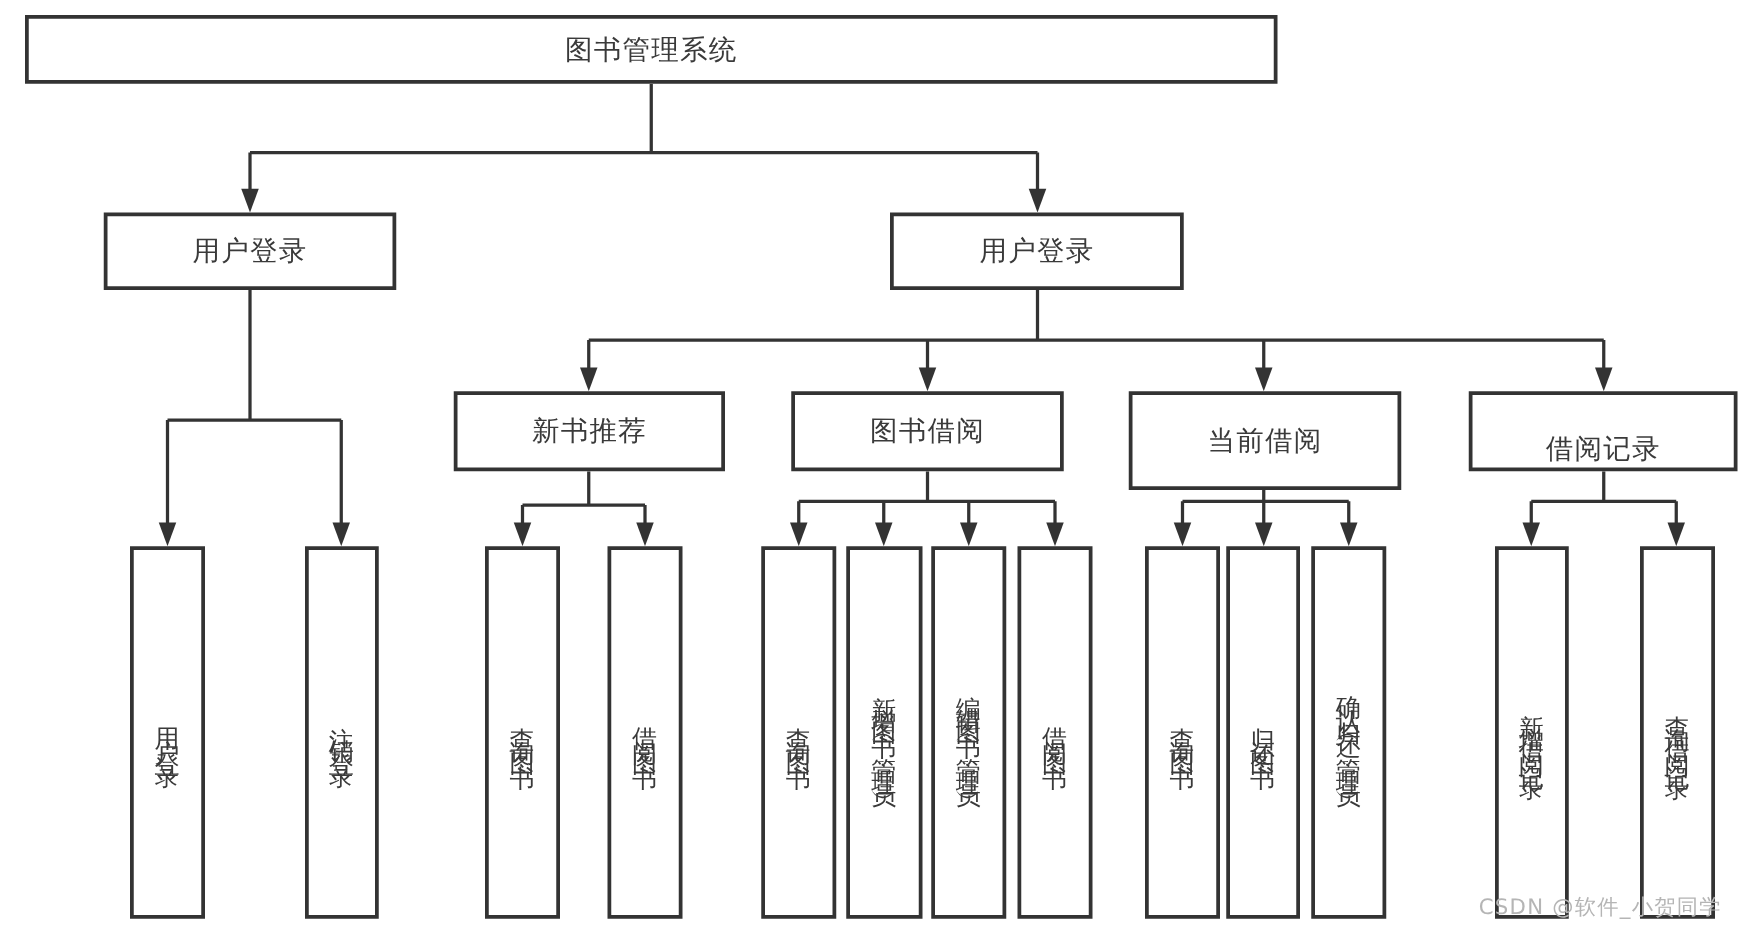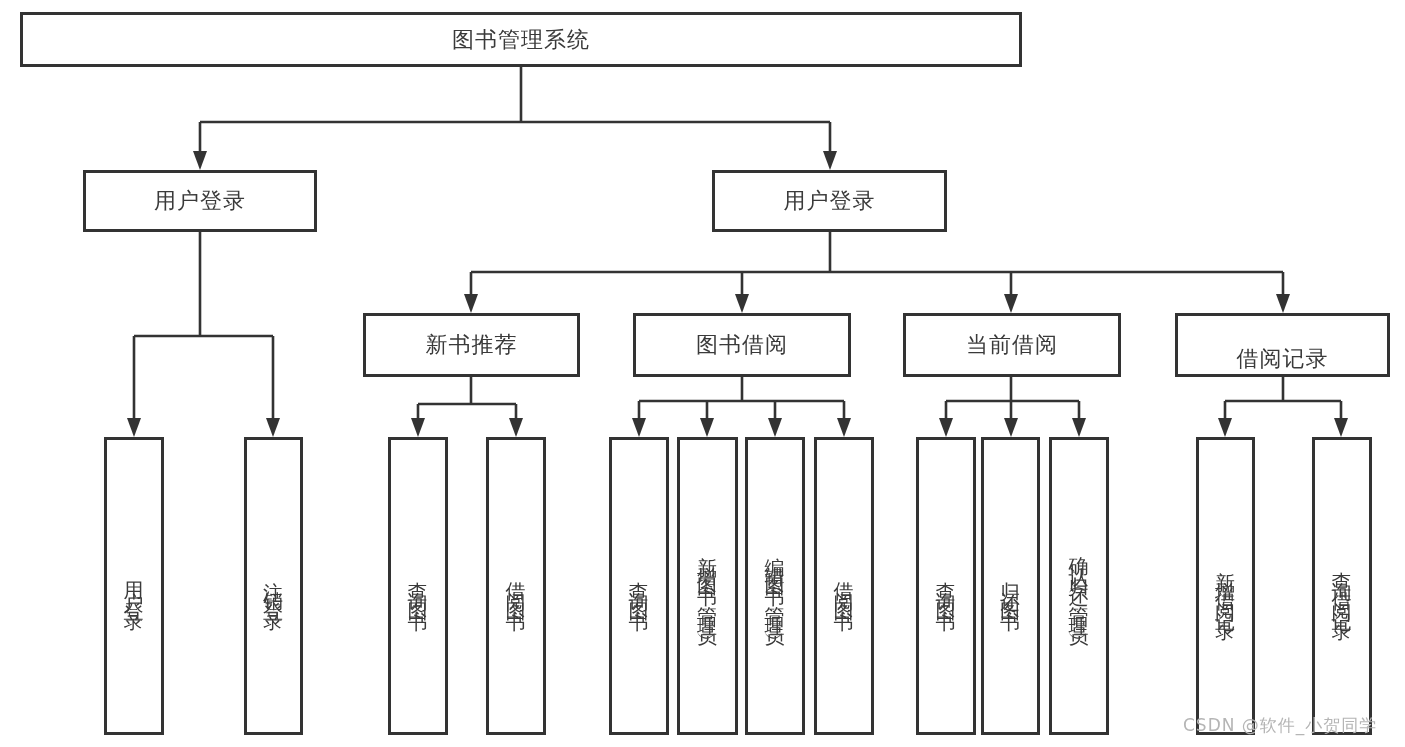--- a/index.html
+++ b/index.html
@@ -114,21 +114,21 @@
   <div class="node" style="left:712px; top:170px; width:235px; height:62px;">
     <span class="h-label">用户登录</span>
   </div>
 
   <div class="node" style="left:633px; top:313px; width:218px; height:64px;">
     <span class="h-label">图书借阅</span>
   </div>
   <div class="node" style="left:363px; top:313px; width:217px; height:64px;">
     <span class="h-label">新书推荐</span>
   </div>
-  <div class="node" style="left:903px; top:313px; width:218px; height:64px;">
+  <div class="node" style="left:903px; top:313px; width:218px; height:79px;">
     <span class="h-label">当前借阅</span>
   </div>
   <div class="node" style="left:1175px; top:313px; width:215px; height:64px;align-items:flex-end;">
     <span class="h-label">借阅记录</span>
   </div>
 
   <div class="node" style="left:104px; top:437px; width:60px; height:298px;">
     <span class="v-label">用户登录</span>
   </div>
   <div class="node" style="left:244px; top:437px; width:59px; height:298px;">

